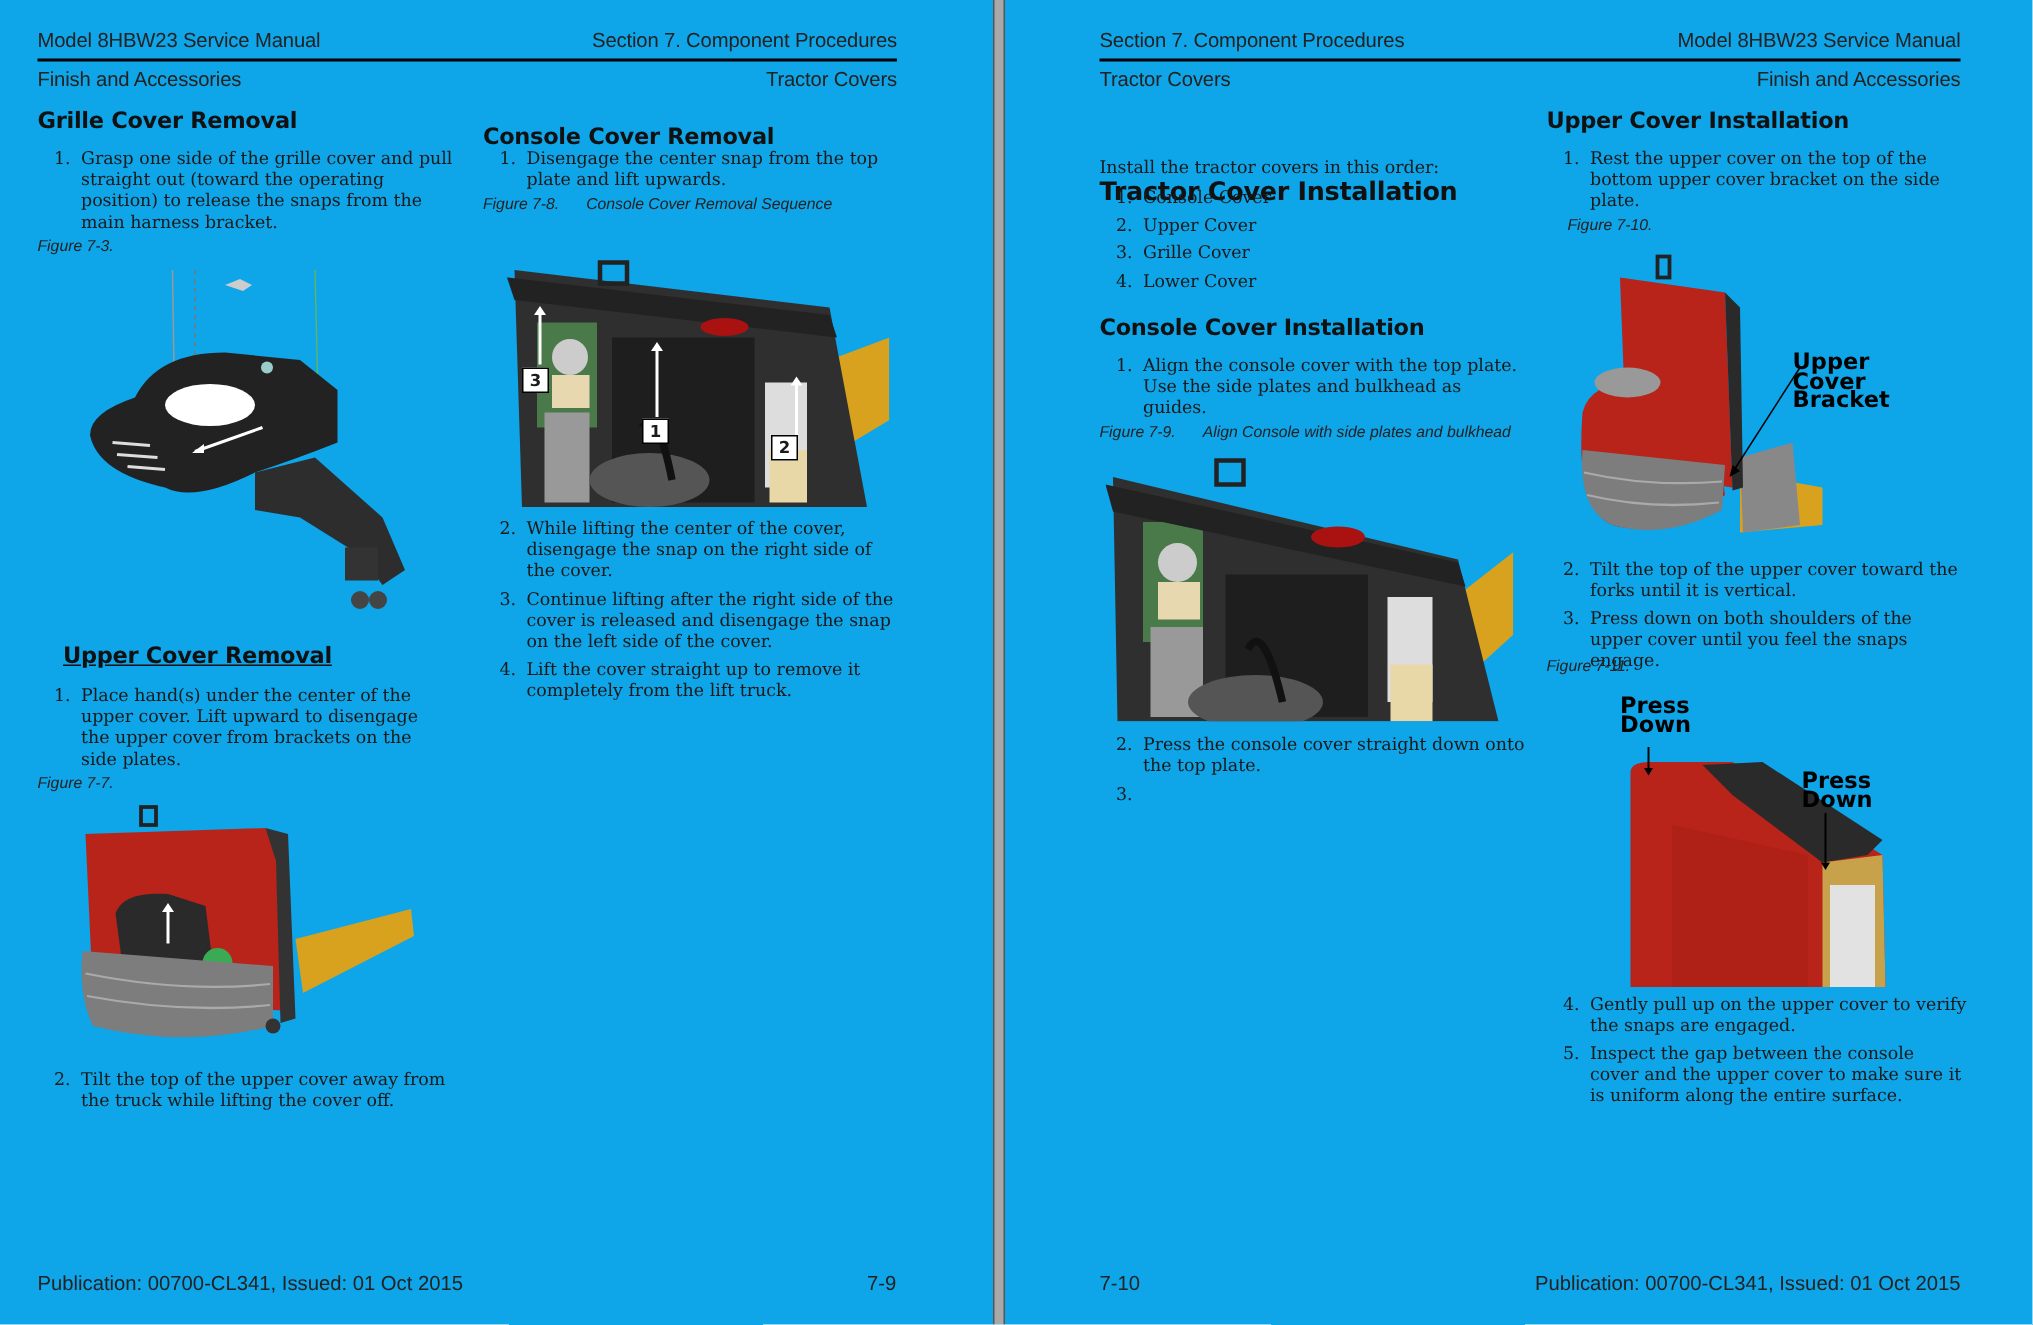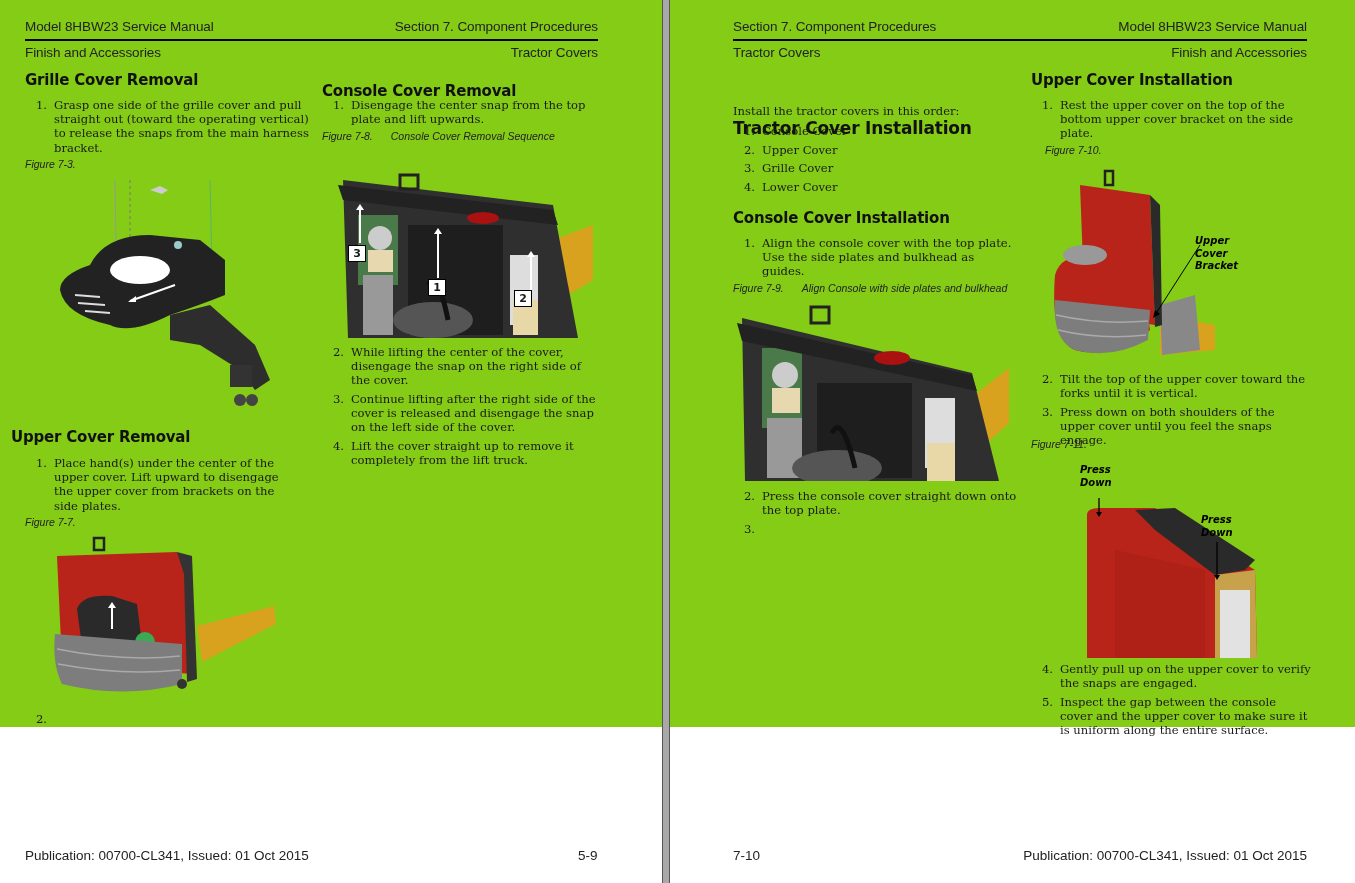--- a/index.html
+++ b/index.html
@@ -1,58 +1,58 @@
 <!DOCTYPE html>
 <html><head>
 <meta charset="utf-8">
 <style>
   * { box-sizing: border-box; margin: 0; padding: 0; }
   html, body { width: 1355px; height: 883px; overflow: hidden; background: #ffffff; }
   body { position: relative; font-family: "DejaVu Serif", serif; color: #1a1a1a; }
 
-  .page { position: absolute; top: 0; height: 727px; background: #84cc16; }
+  .page { position: absolute; top: 0; height: 883px; background: #0ea5e9; }
   .page-left { left: 0; width: 662px; }
   .page-right { left: 670px; width: 685px; }
   .gutter { position: absolute; left: 662px; top: 0; width: 8px; height: 883px; background: #a8a8a8; border-left: 1px solid #555; border-right: 1px solid #555; }
   .hdr { position: absolute; font-family: "Liberation Sans", sans-serif; font-size: 13.5px; color: #222; white-space: nowrap; letter-spacing: -0.1px; }
   .rule { position: absolute; height: 2px; background: #000; }
 
   .h2 { position: absolute; font-family: "DejaVu Sans", sans-serif; font-weight: bold; font-size: 15px; color: #111; white-space: nowrap; letter-spacing: -0.2px; }
   .h1 { position: absolute; font-family: "DejaVu Sans", sans-serif; font-weight: bold; font-size: 17px; color: #111; white-space: nowrap; letter-spacing: -0.2px; margin-top: 48px; }
 
   .step { position: absolute; font-family: "DejaVu Serif", serif; font-size: 11.6px; line-height: 14.2px; color: #1a1a1a; }
   .step .num { position: absolute; left: 0; top: 0; width: 22px; text-align: right; }
   .step .txt { position: absolute; left: 29px; top: 0; right: 0; }
   .para { position: absolute; font-family: "DejaVu Serif", serif; font-size: 11.6px; line-height: 14px; white-space: nowrap; }
 
   .figcap { position: absolute; font-family: "Liberation Sans", sans-serif; font-style: italic; font-size: 10.5px; color: #222; white-space: nowrap; }
   .figcap .t { margin-left: 18px; }
 
   .fig { position: absolute; overflow: hidden; }
   .fig svg { width: 100%; height: 100%; display: block; }
 
-  .callout { position: absolute; font-family: "DejaVu Sans", sans-serif; font-weight: bold; font-size: 10px; line-height: 12.5px; color: #000; white-space: nowrap; font-style: italic; }
+  .callout { position: absolute; font-family: "DejaVu Sans", sans-serif; font-weight: bold; font-size: 15px; line-height: 12.5px; color: #000; white-space: nowrap; }
   .numbox { position: absolute; background: #fff; border: 1px solid #000; font-family: "DejaVu Sans", sans-serif; font-weight: bold; font-size: 11px; width: 18px; height: 17px; line-height: 15px; text-align: center; }
 
   .footer { position: absolute; font-family: "Liberation Sans", sans-serif; font-size: 13.5px; color: #222; white-space: nowrap; }
 </style>
 </head>
 <body>
 
 <div class="page page-left">
   <div class="hdr" style="left:25px;top:19px;">Model 8HBW23 Service Manual</div>
   <div class="hdr" style="right:64px;top:19px;">Section 7.   Component Procedures</div>
   <div class="rule" style="left:25px;top:39px;width:573px;"></div>
   <div class="hdr" style="left:25px;top:45px;">Finish and Accessories</div>
   <div class="hdr" style="right:64px;top:45px;">Tractor Covers</div>
 
   <div class="h2" style="left:25px;top:71px;">Grille Cover Removal</div>
   <div class="step" style="left:25px;top:98px;width:285px;height:58px;">
     <span class="num">1.</span>
-    <span class="txt">Grasp one side of the grille cover and pull straight out (toward the operating vertical) to release the snaps from the main harness bracket.</span>
+    <span class="txt">Grasp one side of the grille cover and pull straight out (toward the operating position) to release the snaps from the main harness bracket.</span>
   </div>
   <div class="figcap" style="left:25px;top:158px;"><span>Figure 7-3.</span></div>
 
   <div class="fig" style="left:50px;top:175px;width:235px;height:240px;">
     <svg viewBox="0 0 235 240">
       <line x1="65" y1="5" x2="66" y2="70" stroke="#999" stroke-width="1"></line>
       <line x1="80" y1="5" x2="80" y2="70" stroke="#777" stroke-width="1" stroke-dasharray="3,3"></line>
       <line x1="160" y1="5" x2="162" y2="90" stroke="#5bb56a" stroke-width="1"></line>
       <path d="M100 15 l10 -4 l8 4 l-6 4z" fill="#ccc"></path>
       <path d="M40 90 Q55 60 100 60 L150 65 L175 85 L175 120 Q150 130 120 140 Q80 160 60 150 Q15 140 10 115 Q10 100 40 90Z" fill="#222"></path>
@@ -65,21 +65,21 @@
           <line x1="25" y1="120" x2="50" y2="122"></line>
           <line x1="28" y1="128" x2="55" y2="130"></line>
           <line x1="35" y1="136" x2="60" y2="138"></line>
         </g>
       <line x1="125" y1="110" x2="80" y2="126" stroke="#fff" stroke-width="2"></line>
       <path d="M78 127 l8 -6 l0 6z" fill="#fff"></path>
       <circle cx="128" cy="70" r="4" fill="#9cc"></circle>
     </svg>
   </div>
 
-  <div class="h2" style="left:11px;top:428px;">Upper Cover Removal</div>
+  <div class="h2" style="left:42px;top:428px;text-decoration:underline;">Upper Cover Removal</div>
   <div class="step" style="left:25px;top:456px;width:275px;height:58px;">
     <span class="num">1.</span>
     <span class="txt">Place hand(s) under the center of the upper cover. Lift upward to disengage the upper cover from brackets on the side plates.</span>
   </div>
   <div class="figcap" style="left:25px;top:516px;"><span>Figure 7-7.</span></div>
 
   <div class="fig" style="left:52px;top:534px;width:230px;height:170px;">
     <svg viewBox="0 0 230 170">
       <path d="M145 92 L222 72 L224 90 L150 128Z" fill="#d9a21e"></path>
       <path d="M5 22 L125 18 L140 40 L140 140 L10 130Z" fill="#b8231a"></path>
@@ -93,20 +93,21 @@
           <path d="M6 130 Q70 142 128 136"></path>
         </g>
       <line x1="60" y1="95" x2="60" y2="72" stroke="#fff" stroke-width="2"></line>
       <path d="M56 74 l4 -6 l4 6z" fill="#fff"></path>
       <circle cx="130" cy="150" r="5" fill="#333"></circle>
     </svg>
   </div>
 
   <div class="step" style="left:25px;top:712px;width:275px;height:30px;">
     <span class="num">2.</span>
+    <span class="txt">Tilt the top of the upper cover away from the truck while lifting the cover off.</span>
   </div>
 
   <div class="h2" style="left:322px;top:82px;">Console Cover Removal</div>
   <div class="step" style="left:322px;top:98px;width:270px;height:30px;">
     <span class="num">1.</span>
     <span class="txt">Disengage the center snap from the top plate and lift upwards.</span>
   </div>
   <div class="figcap" style="left:322px;top:130px;"><span>Figure 7-8.</span><span class="t">Console Cover Removal Sequence</span></div>
 
   <div class="fig" style="left:338px;top:170px;width:255px;height:168px;">
@@ -148,21 +149,21 @@
   <div class="step" style="left:322px;top:392px;width:280px;height:44px;">
     <span class="num">3.</span>
     <span class="txt">Continue lifting after the right side of the cover is released and disengage the snap on the left side of the cover.</span>
   </div>
   <div class="step" style="left:322px;top:439px;width:280px;height:30px;">
     <span class="num">4.</span>
     <span class="txt">Lift the cover straight up to remove it completely from the lift truck.</span>
   </div>
 
   <div class="footer" style="left:25px;top:848px;">Publication: 00700-CL341, Issued: 01 Oct 2015</div>
-  <div class="footer" style="left:578px;top:848px;">5-9</div>
+  <div class="footer" style="left:578px;top:848px;">7-9</div>
 </div>
 
 <div class="gutter"></div>
 
 <div class="page page-right">
   <div class="hdr" style="left:63px;top:19px;">Section 7.   Component Procedures</div>
   <div class="hdr" style="right:48px;top:19px;">Model 8HBW23 Service Manual</div>
   <div class="rule" style="left:63px;top:39px;width:574px;"></div>
   <div class="hdr" style="left:63px;top:45px;">Tractor Covers</div>
   <div class="hdr" style="right:48px;top:45px;">Finish and Accessories</div>

